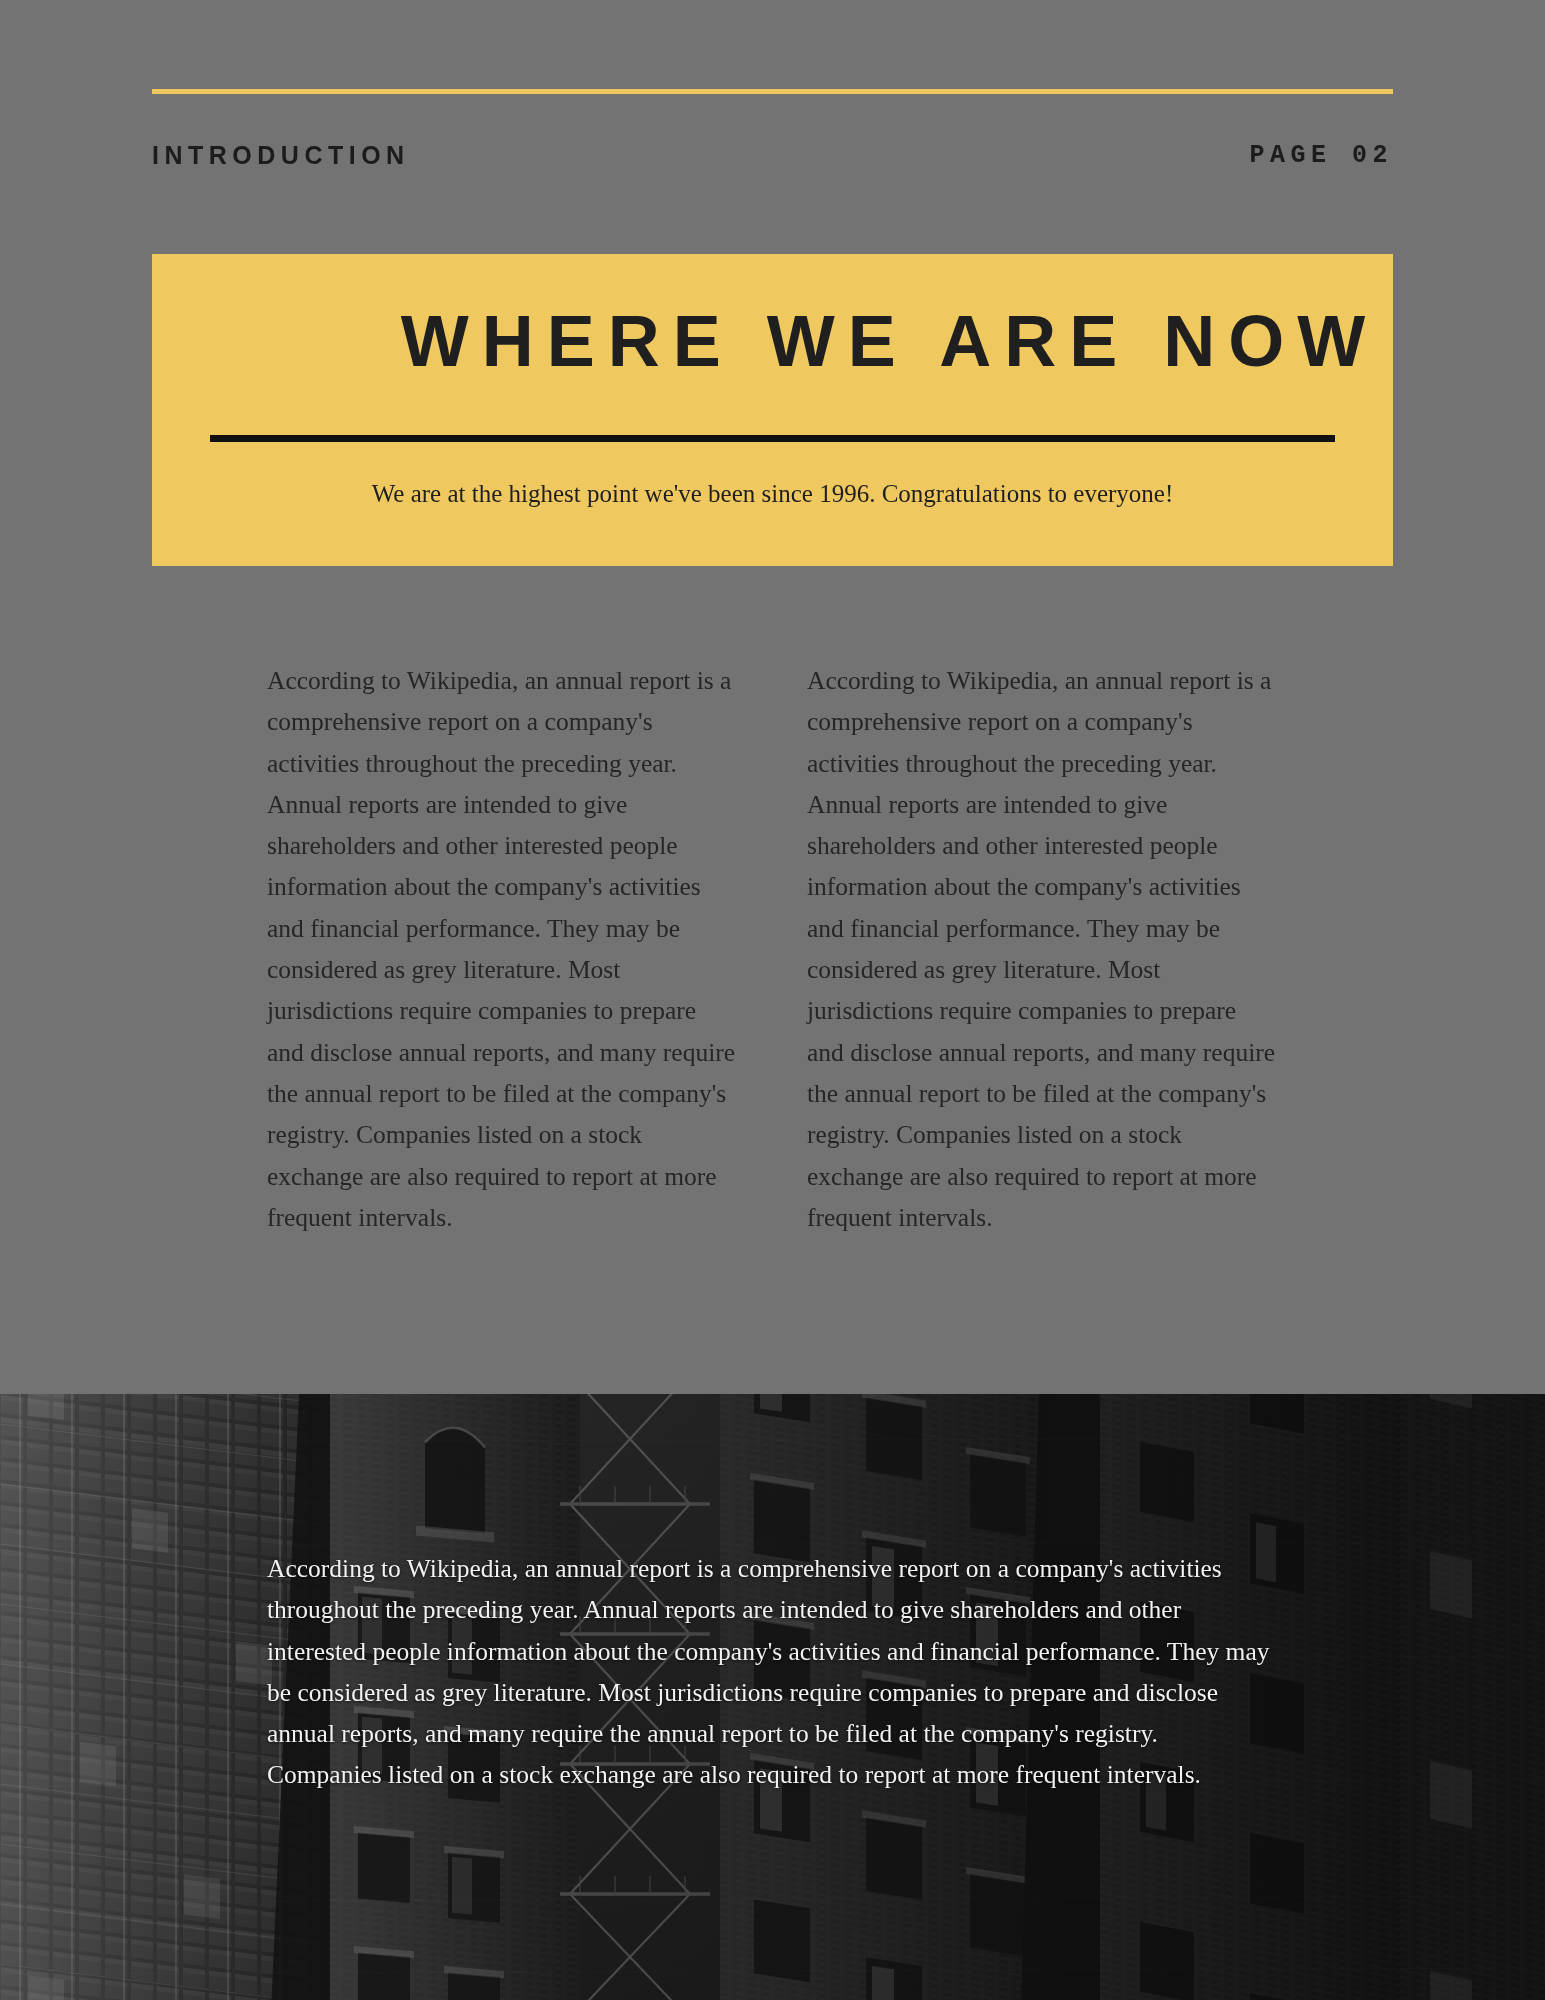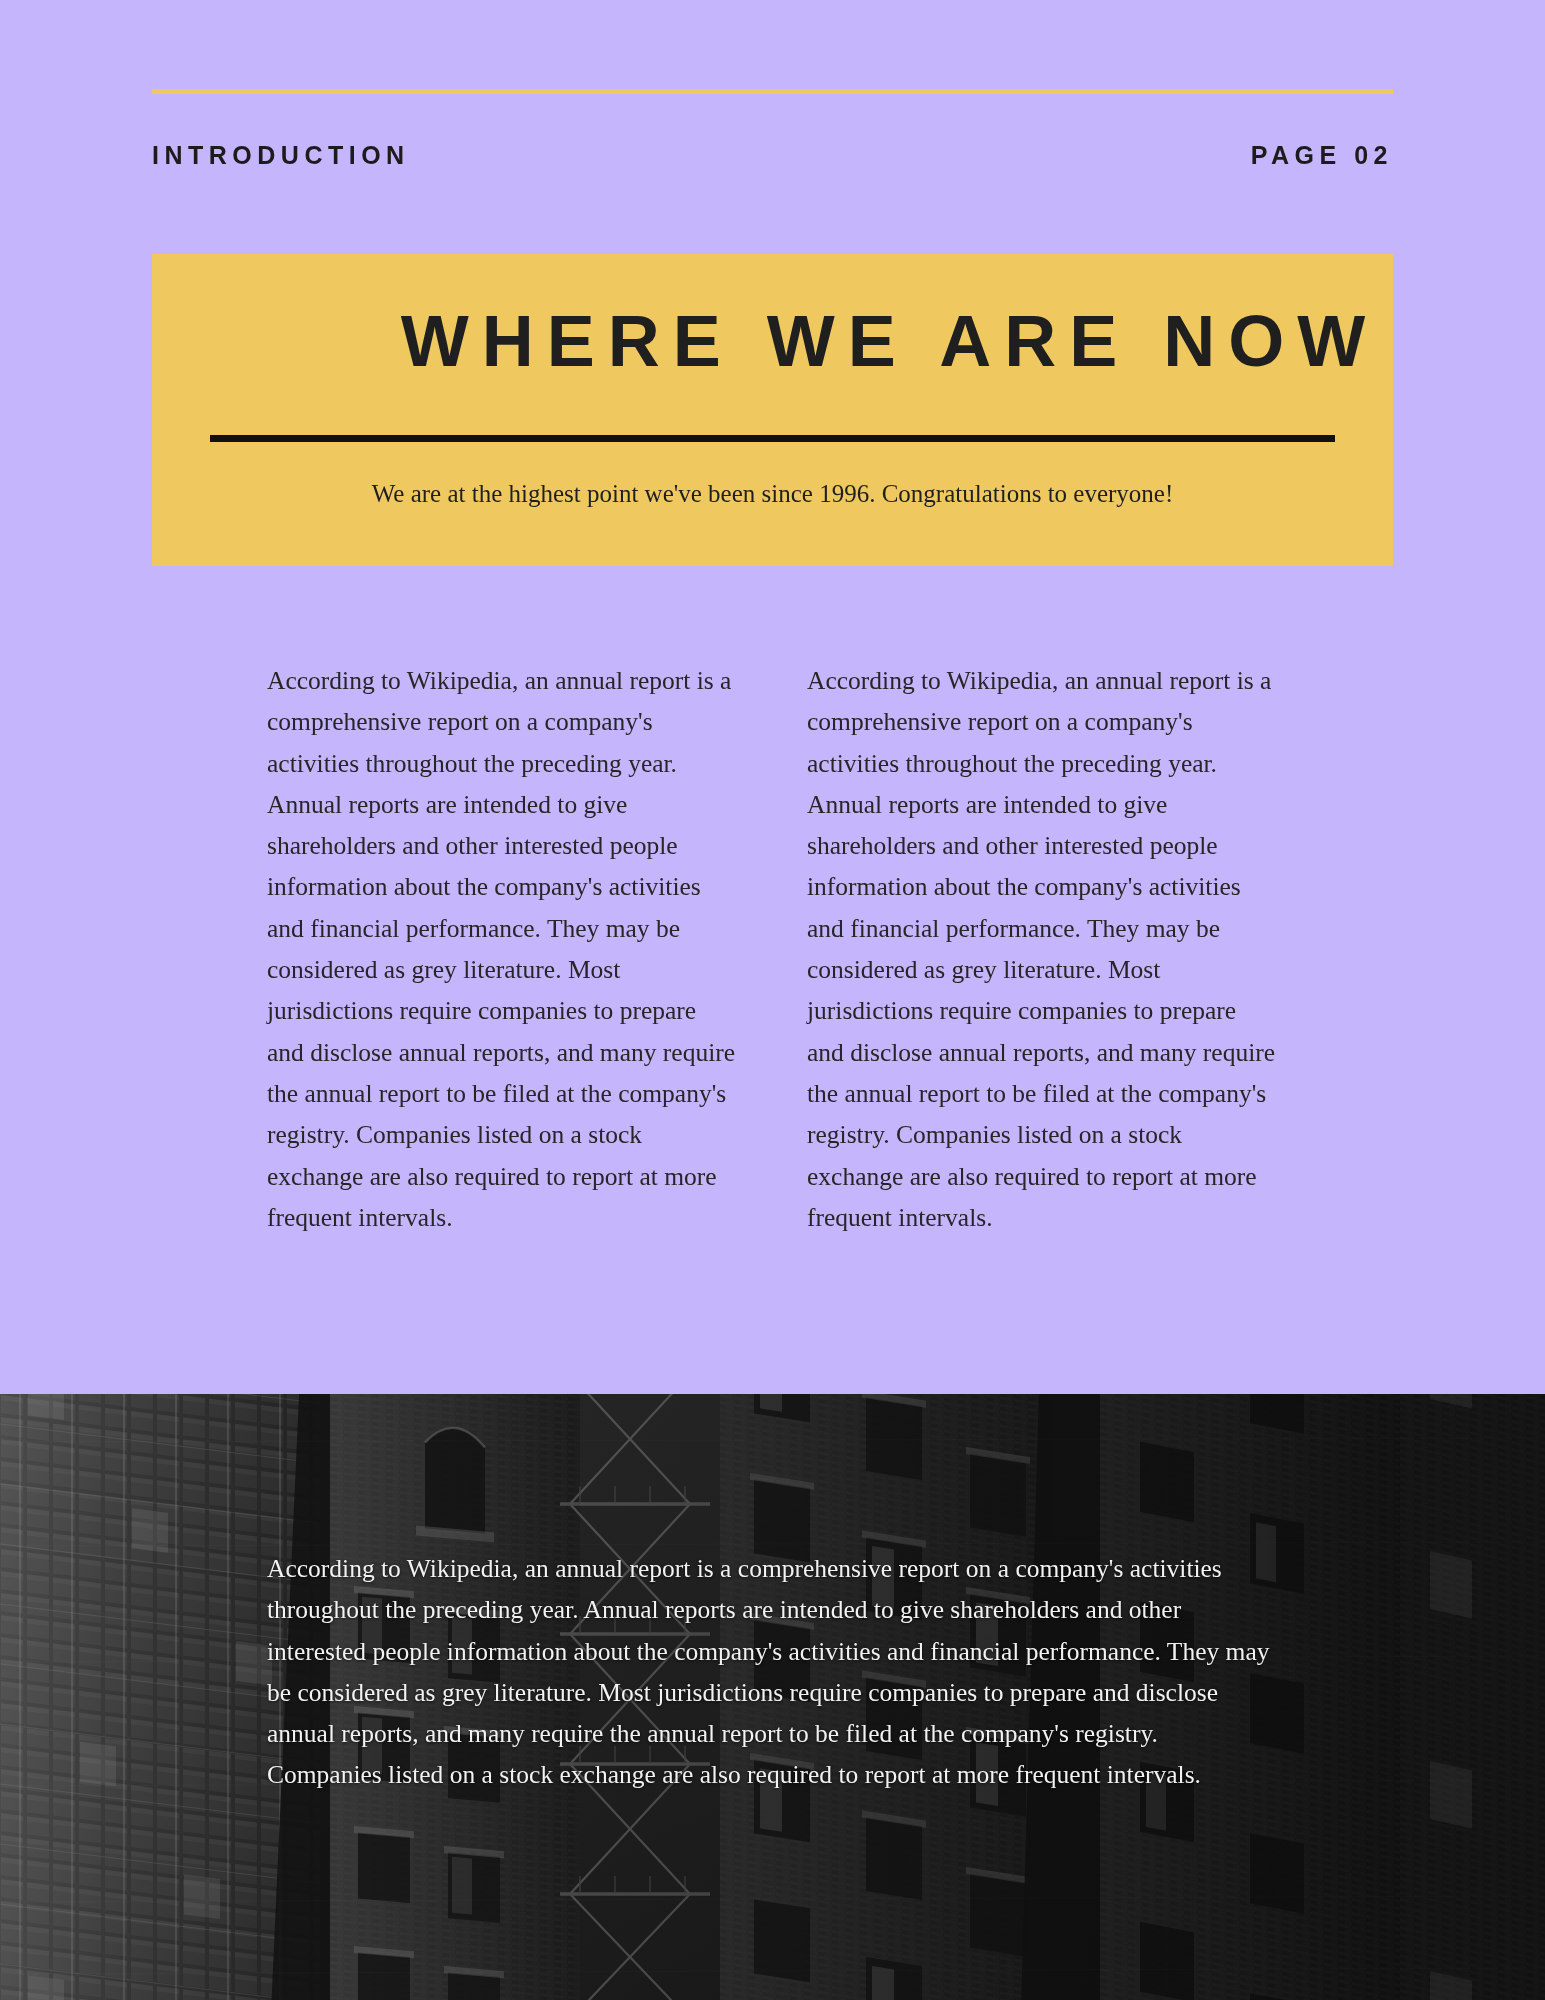--- a/index.html
+++ b/index.html
@@ -12,21 +12,21 @@
     background: #ffffff;
     font-family: "Liberation Serif", "DejaVu Serif", serif;
     overflow: hidden;
     position: relative;
   }
 
   .page {
     position: relative;
     width: 1545px;
     height: 2000px;
-    background: #c4b5fd;
+    background: #737373;
     overflow: hidden;
   }
 
   
   .top-rule {
     position: absolute;
     left: 152px;
     top: 89px;
     width: 1241px;
     height: 5px;
@@ -48,21 +48,21 @@
     font-family: "Liberation Sans", "DejaVu Sans", sans-serif;
     font-size: 25px;
     font-weight: 700;
     letter-spacing: 5.5px;
     color: #1c1c1c;
     line-height: 1;
     white-space: nowrap;
   }
 
   .header-page {
-    font-family: Liberation Sans, sans-serif;
+    font-family: Liberation Mono, monospace;
     font-size: 25px;
     font-weight: 700;
     letter-spacing: 5.5px;
     color: #1c1c1c;
     line-height: 1;
     white-space: nowrap;
   }
 
   
   .hero {

